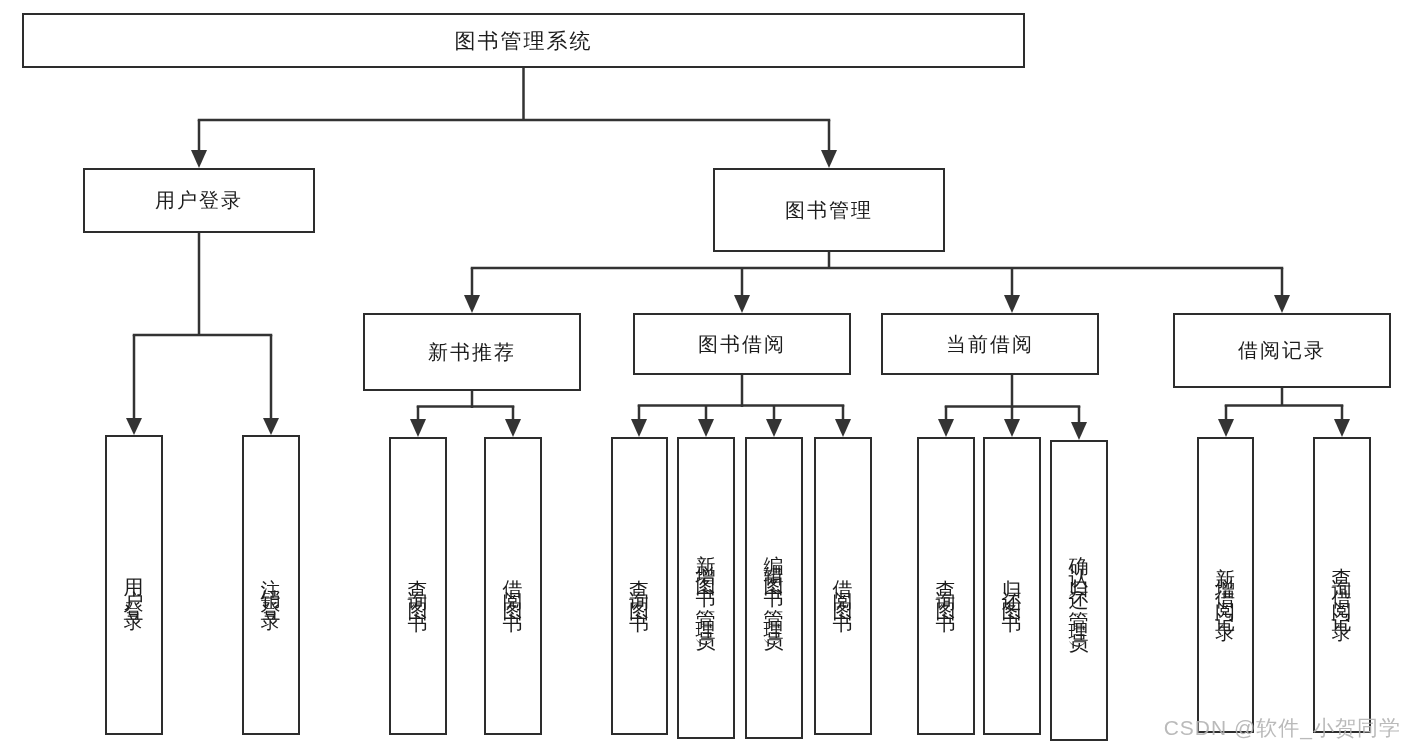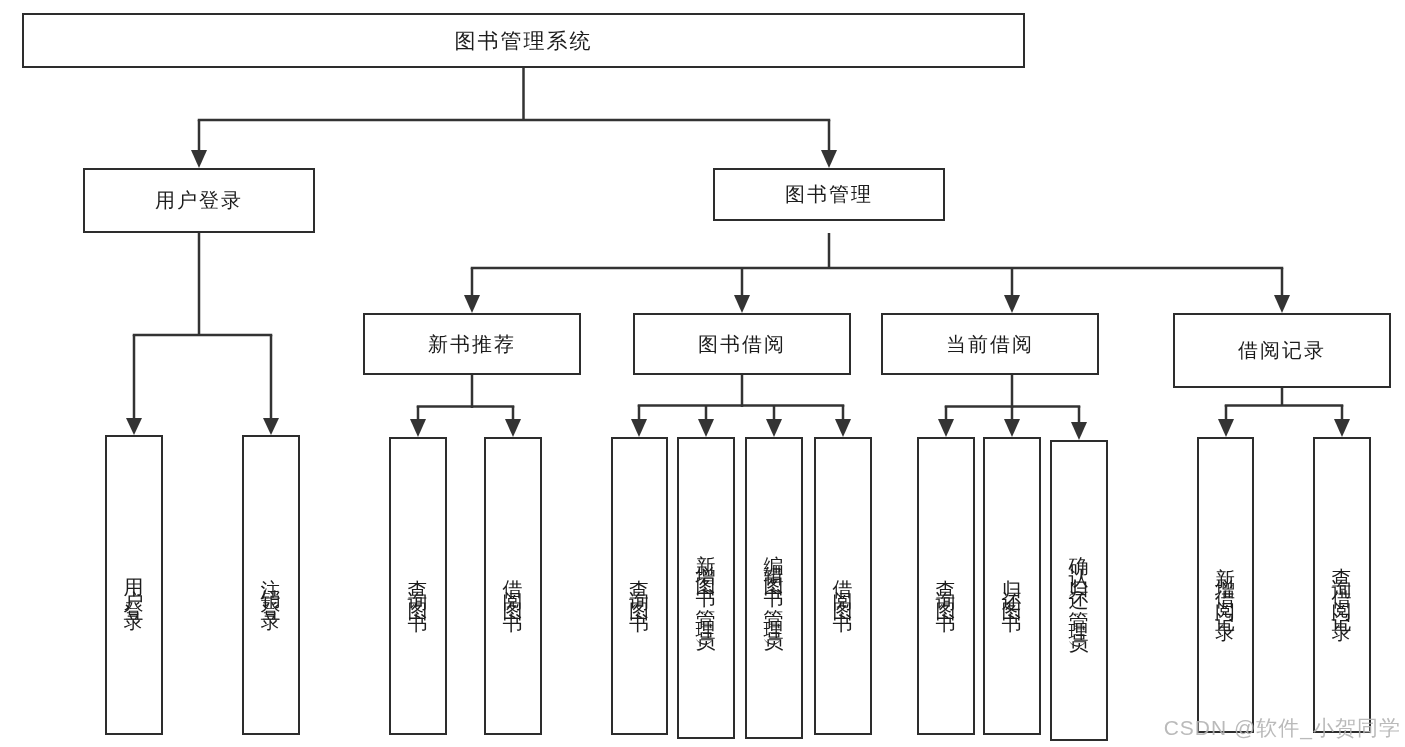--- a/index.html
+++ b/index.html
@@ -104,25 +104,25 @@
     <polygon points="1334,419 1350,419 1342,437"></polygon>
   </svg>
 
   <div class="node" style="left:22px; top:13px; width:1003px; height:55px;">
     <span class="root-label">图书管理系统</span>
   </div>
 
   <div class="node" style="left:83px; top:168px; width:232px; height:65px;">
     <span class="h-label">用户登录</span>
   </div>
-  <div class="node" style="left:713px; top:168px; width:232px; height:53px;">
+  <div class="node" style="left:713px; top:168px; width:232px; height:84px;">
     <span class="h-label">图书管理</span>
   </div>
 
-  <div class="node" style="left:363px; top:313px; width:218px; height:62px;">
+  <div class="node" style="left:363px; top:313px; width:218px; height:78px;">
     <span class="h-label">新书推荐</span>
   </div>
   <div class="node" style="left:633px; top:313px; width:218px; height:62px;">
     <span class="h-label">图书借阅</span>
   </div>
   <div class="node" style="left:881px; top:313px; width:218px; height:62px;">
     <span class="h-label">当前借阅</span>
   </div>
   <div class="node" style="left:1173px; top:313px; width:218px; height:75px;">
     <span class="h-label">借阅记录</span>

